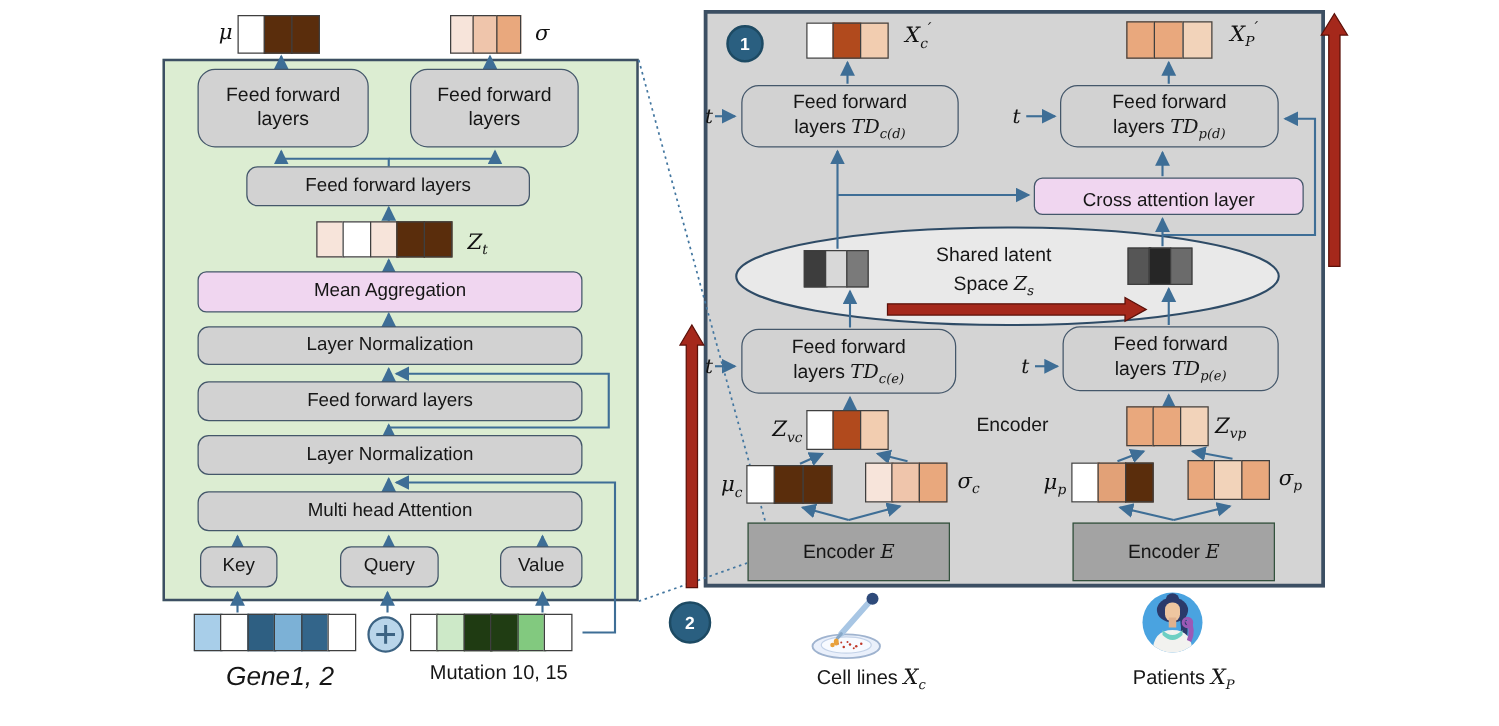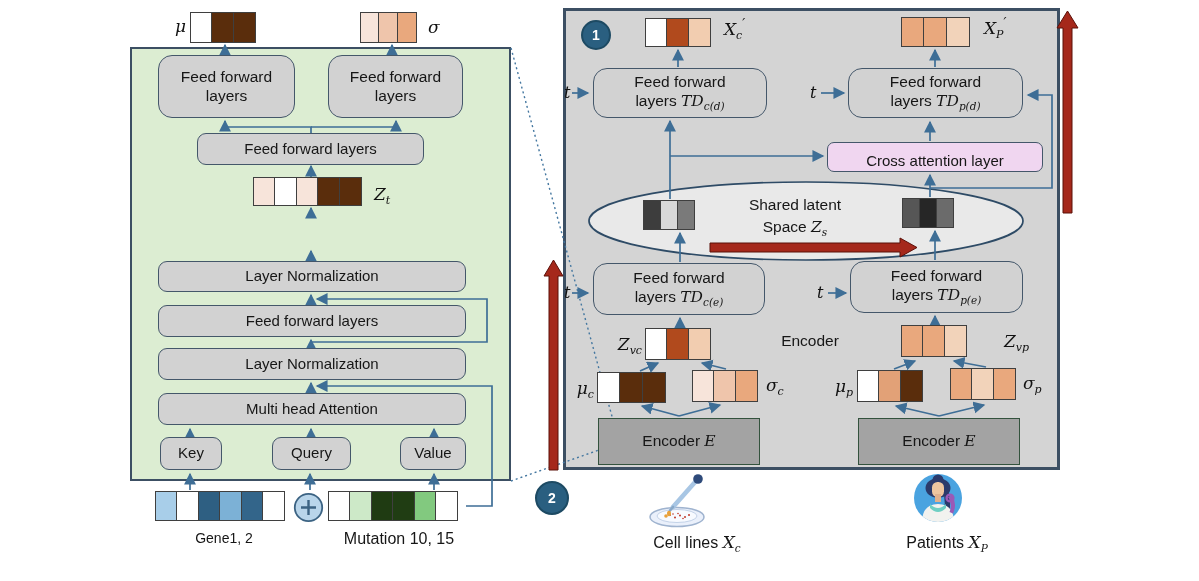--- a/index.html
+++ b/index.html
@@ -135,20 +135,23 @@
 
   <div class="vec" style="left:253px;top:177px;--cw:23px;--ch:29px;">
       <div class="cell" style="background: rgb(247, 228, 218);"></div>
       <div class="cell" style="background: rgb(255, 255, 255);"></div>
       <div class="cell" style="background: rgb(247, 228, 218);"></div>
       <div class="cell" style="background: rgb(90, 45, 12);"></div>
       <div class="cell" style="background: rgb(90, 45, 12);"></div>
     </div>
   <div class="mathlab" style="left:374px;top:184px;"><span>Z</span><sub>t</sub></div>
 
+  <div class="box pink" style="left:158px;top:217px;width:308px;height:33px;">
+      <span>Mean Aggregation</span>
+    </div>
   <div class="box" style="left:158px;top:261px;width:308px;height:31px;">
       <span>Layer Normalization</span>
     </div>
   <div class="box" style="left:158px;top:305px;width:308px;height:32px;">
       <span>Feed forward layers</span>
     </div>
   <div class="box" style="left:158px;top:348px;width:308px;height:32px;">
       <span>Layer Normalization</span>
     </div>
   <div class="box" style="left:158px;top:393px;width:308px;height:32px;">
@@ -180,21 +183,21 @@
     </svg>
   </div>
   <div class="vec" style="left:328px;top:491px;--cw:23px;--ch:30px;">
       <div class="cell" style="background: rgb(255, 255, 255);"></div>
       <div class="cell" style="background: rgb(205, 233, 200);"></div>
       <div class="cell" style="background: rgb(31, 59, 18);"></div>
       <div class="cell" style="background: rgb(32, 61, 19);"></div>
       <div class="cell" style="background: rgb(130, 201, 127);"></div>
       <div class="cell" style="background: rgb(255, 255, 255);"></div>
     </div>
-  <div class="lab ctr" style="left:154px;top:530px;width:140px;font-size:14px;"><span>Gene1, 2</span></div>
+  <div class="lab ctr" style="left:154px;top:530px;width:140px;font-size:21px;font-style:italic;"><span>Gene1, 2</span></div>
   <div class="lab ctr" style="left:325px;top:530px;width:148px;font-size:16px;"><span>Mutation 10, 15</span></div>
 
   <div class="step" style="left:581px;top:20px;width:26px;height:26px;">
       <span>1</span>
     </div>
   <div class="step" style="left:535px;top:481px;width:30px;height:30px;">
       <span>2</span>
     </div>
 
   <div class="vec" style="left:645px;top:18px;--cw:23px;--ch:29px;">
@@ -250,21 +253,21 @@
       <div class="cell" style="background: rgb(255, 255, 255);"></div>
       <div class="cell" style="background: rgb(177, 74, 29);"></div>
       <div class="cell" style="background: rgb(242, 205, 176);"></div>
     </div>
   <div class="lab ctr" style="left:765px;top:332px;width:90px;font-size:15.5px;"><span>Encoder</span></div>
   <div class="vec" style="left:901px;top:325px;--cw:23px;--ch:32px;">
       <div class="cell" style="background: rgb(233, 168, 125);"></div>
       <div class="cell" style="background: rgb(233, 168, 125);"></div>
       <div class="cell" style="background: rgb(242, 211, 186);"></div>
     </div>
-  <div class="mathlab" style="left:972px;top:331px;margin-left:32px;"><span>Z</span><sub>vp</sub></div>
+  <div class="mathlab" style="left:972px;top:331px;"><span>Z</span><sub>vp</sub></div>
 
   <div class="mathlab" style="left:570px;top:378px;width:24px;text-align:right;"><span>μ</span><sub>c</sub></div>
   <div class="vec" style="left:597px;top:372px;--cw:24px;--ch:31px;">
       <div class="cell" style="background: rgb(255, 255, 255);"></div>
       <div class="cell" style="background: rgb(90, 45, 12);"></div>
       <div class="cell" style="background: rgb(90, 45, 12);"></div>
     </div>
   <div class="vec" style="left:692px;top:370px;--cw:23px;--ch:32px;">
       <div class="cell" style="background: rgb(247, 228, 218);"></div>
       <div class="cell" style="background: rgb(239, 197, 171);"></div>

